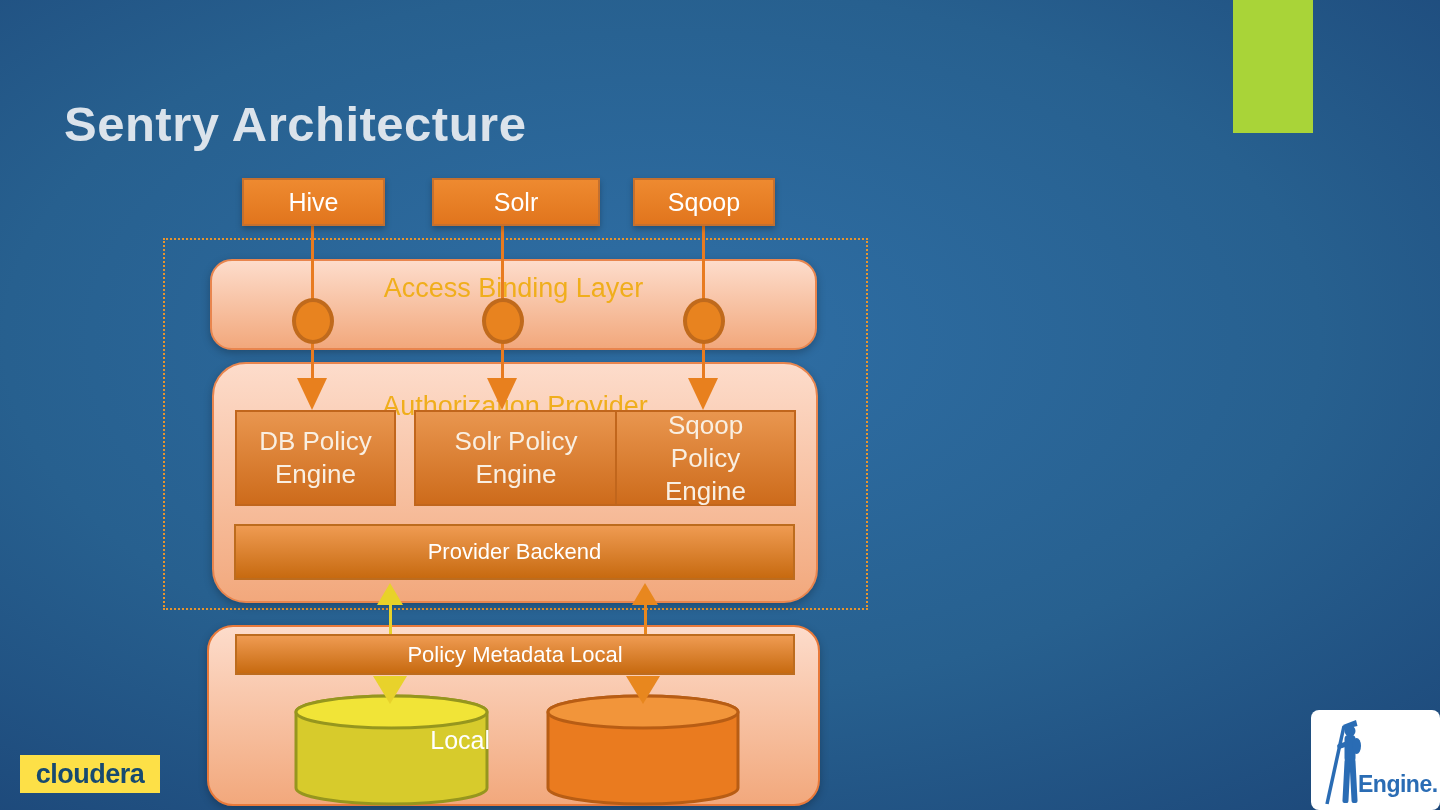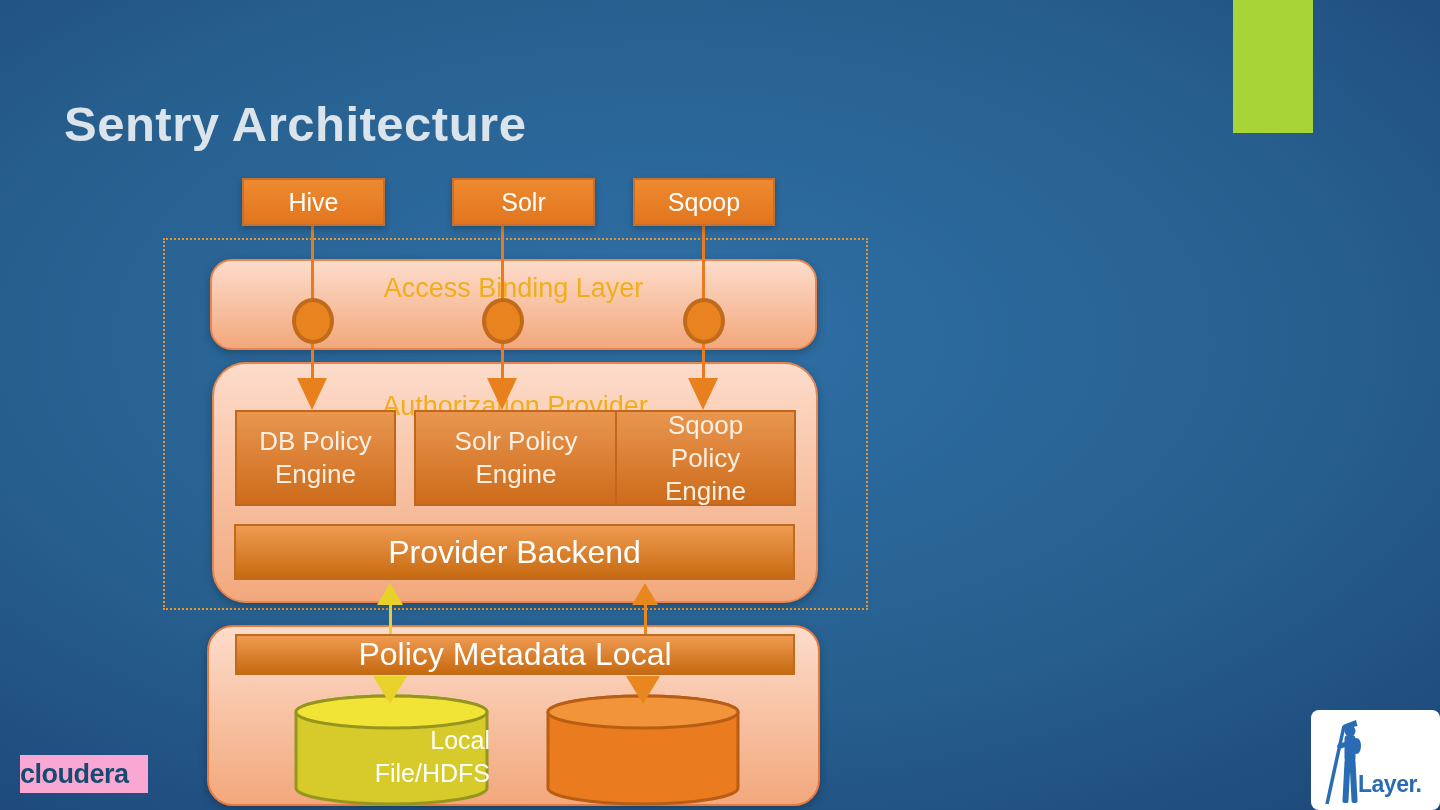--- a/index.html
+++ b/index.html
@@ -19,21 +19,21 @@
   
   .dotted-rect { left:163px; top:238px; width:705px; height:372px;
     border:2px dotted #e8942e; z-index:1; }
 
   
   .app-box { top:178px; height:48px; background:linear-gradient(#ee8a30,#e1751d);
     border:2px solid #c4702f; color:#ffffff; font-size:25px;
     display:flex; align-items:center; justify-content:center; z-index:4;
     box-shadow:0 3px 6px rgba(0,0,0,.25); }
   .app-hive  { left:242px; width:143px; }
-  .app-solr  { left:452px; width:143px; }
+  .app-solr  { left:432px; width:168px; }
   .app-sqoop { left:633px; width:142px; }
 
   
   .container { background:linear-gradient(#fddccb,#f2a87c);
     border:2px solid #e8854e; z-index:2; box-shadow:0 3px 8px rgba(0,0,0,.25); }
   .abl  { left:210px; top:259px; width:607px; height:91px; border-radius:22px; }
   .ap   { left:212px; top:362px; width:606px; height:241px; border-radius:34px; }
   .meta { left:207px; top:625px; width:613px; height:181px; border-radius:26px; border-color:#e8793a; }
 
   .container-label { position:absolute; left:0; right:0; text-align:center;
@@ -61,21 +61,21 @@
   .engine { top:410px; height:96px; background:linear-gradient(#e9964f,#cd6b1b);
     border:2px solid #c1661c; color:#f9efe2; font-size:26px; line-height:33px;
     display:flex; flex-direction:column; align-items:center; justify-content:center;
     text-align:center; z-index:4; }
   .engine-db    { left:235px; width:161px; }
   .engine-solr  { left:414px; width:204px; }
   .engine-sqoop { left:615px; width:181px; }
 
   
   .bar { background:linear-gradient(#ef9b52,#c76a10); border:2px solid #bd6c1e;
-    color:#ffffff; font-size:32px; display:flex; align-items:center;
+    color:#ffffff; font-size:22px; display:flex; align-items:center;
     justify-content:center; z-index:4; }
   .backend { left:234px; top:524px; width:561px; height:56px; }
   .pms     { left:235px; top:634px; width:560px; height:41px; }
 
   
   .upline { width:3px; z-index:3; }
   .upline-y { left:389px; top:604px; height:31px; background:#e8d229; }
   .upline-o { left:644px; top:604px; height:31px; background:#e8871e; }
   .arrow-up { width:0; height:0; border-left:13px solid transparent;
     border-right:13px solid transparent; z-index:5; }
@@ -89,22 +89,22 @@
   .bd-o { left:626px; top:676px; border-top:28px solid #e8871e; }
 
   
   .cyl { z-index:4; }
   .cyl-yellow { left:293px; top:694px; width:197px; height:113px; }
   .cyl-orange { left:545px; top:694px; width:196px; height:113px; }
   .cyl-label { position:absolute; left:0; right:0; top:30px; text-align:right;
     color:#ffffff; font-size:25px; line-height:33px; z-index:5; }
 
   
-  .cloudera-logo { left:20px; top:755px; width:128px; height:38px; background:#f9a8d4;
-    display:flex; align-items:center; justify-content:flex-start; z-index:6; }
+  .cloudera-logo { left:20px; top:755px; width:140px; height:38px; background:#fde047;
+    display:flex; align-items:center; justify-content:center; z-index:6; }
   .cloudera-text { color:#174a70; font-weight:bold; font-size:27px; letter-spacing:-.5px; }
   .sentry-logo { left:1311px; top:710px; width:129px; height:100px; background:#ffffff;
     border-radius:8px; z-index:6; }
   .sentry-text { position:absolute; left:47px; top:61px; color:#2a6cb4;
     font-weight:bold; font-size:23px; letter-spacing:-.5px; }
 </style>
 </head>
 <body>
 
 <div class="abs accent-bar"></div>
@@ -173,21 +173,20 @@
 <div class="abs bigdown bd-y"></div>
 <div class="abs bigdown bd-o"></div>
 
 <div class="abs cyl cyl-yellow">
   <svg width="197" height="113" viewBox="0 0 197 113">
     <path d="M3,18 v76 a95.5,16 0 0 0 191,0 v-76 a95.5,16 0 0 0 -191,0 z" fill="#d7cb2c" stroke="#96961e" stroke-width="3"></path>
     <ellipse cx="98.5" cy="18" rx="95.5" ry="16" fill="#f1e437" stroke="#96961e" stroke-width="3"></ellipse>
   </svg>
   <div class="cyl-label">
     <div>Local</div>
-    <div>File/HDFS</div>
   </div>
 </div>
 
 <div class="abs cyl cyl-orange">
   <svg width="196" height="113" viewBox="0 0 196 113">
     <path d="M3,18 v76 a95,16 0 0 0 190,0 v-76 a95,16 0 0 0 -190,0 z" fill="#ea7b1f" stroke="#b85d14" stroke-width="3"></path>
     <ellipse cx="98" cy="18" rx="95" ry="16" fill="#f2953a" stroke="#b85d14" stroke-width="3"></ellipse>
   </svg>
 </div>
 
@@ -199,14 +198,14 @@
   <svg width="60" height="94" viewBox="0 0 60 94" style="position:absolute;left:8px;top:4px" fill="#2a6cb4">
     <line x1="8" y1="90" x2="25" y2="12" stroke="#2a6cb4" stroke-width="3.5"></line>
     <polygon points="24,11 37,6 38.5,12 26,15"></polygon>
     <circle cx="31" cy="17" r="5.5"></circle>
     <rect x="25.5" y="21" width="11" height="27" rx="4"></rect>
     <ellipse cx="37.5" cy="32" rx="4.5" ry="8"></ellipse>
     <rect x="18" y="29" width="11" height="5" rx="2" transform="rotate(-18 23 31)"></rect>
     <rect x="24.5" y="45" width="6" height="44" rx="2" transform="rotate(3 27 67)"></rect>
     <rect x="31.5" y="45" width="6" height="44" rx="2" transform="rotate(-3 34 67)"></rect>
   </svg>
-  <span class="sentry-text">Layer.</span>
+  <span class="sentry-text">Engine.</span>
 </div>
 
 </body></html>

